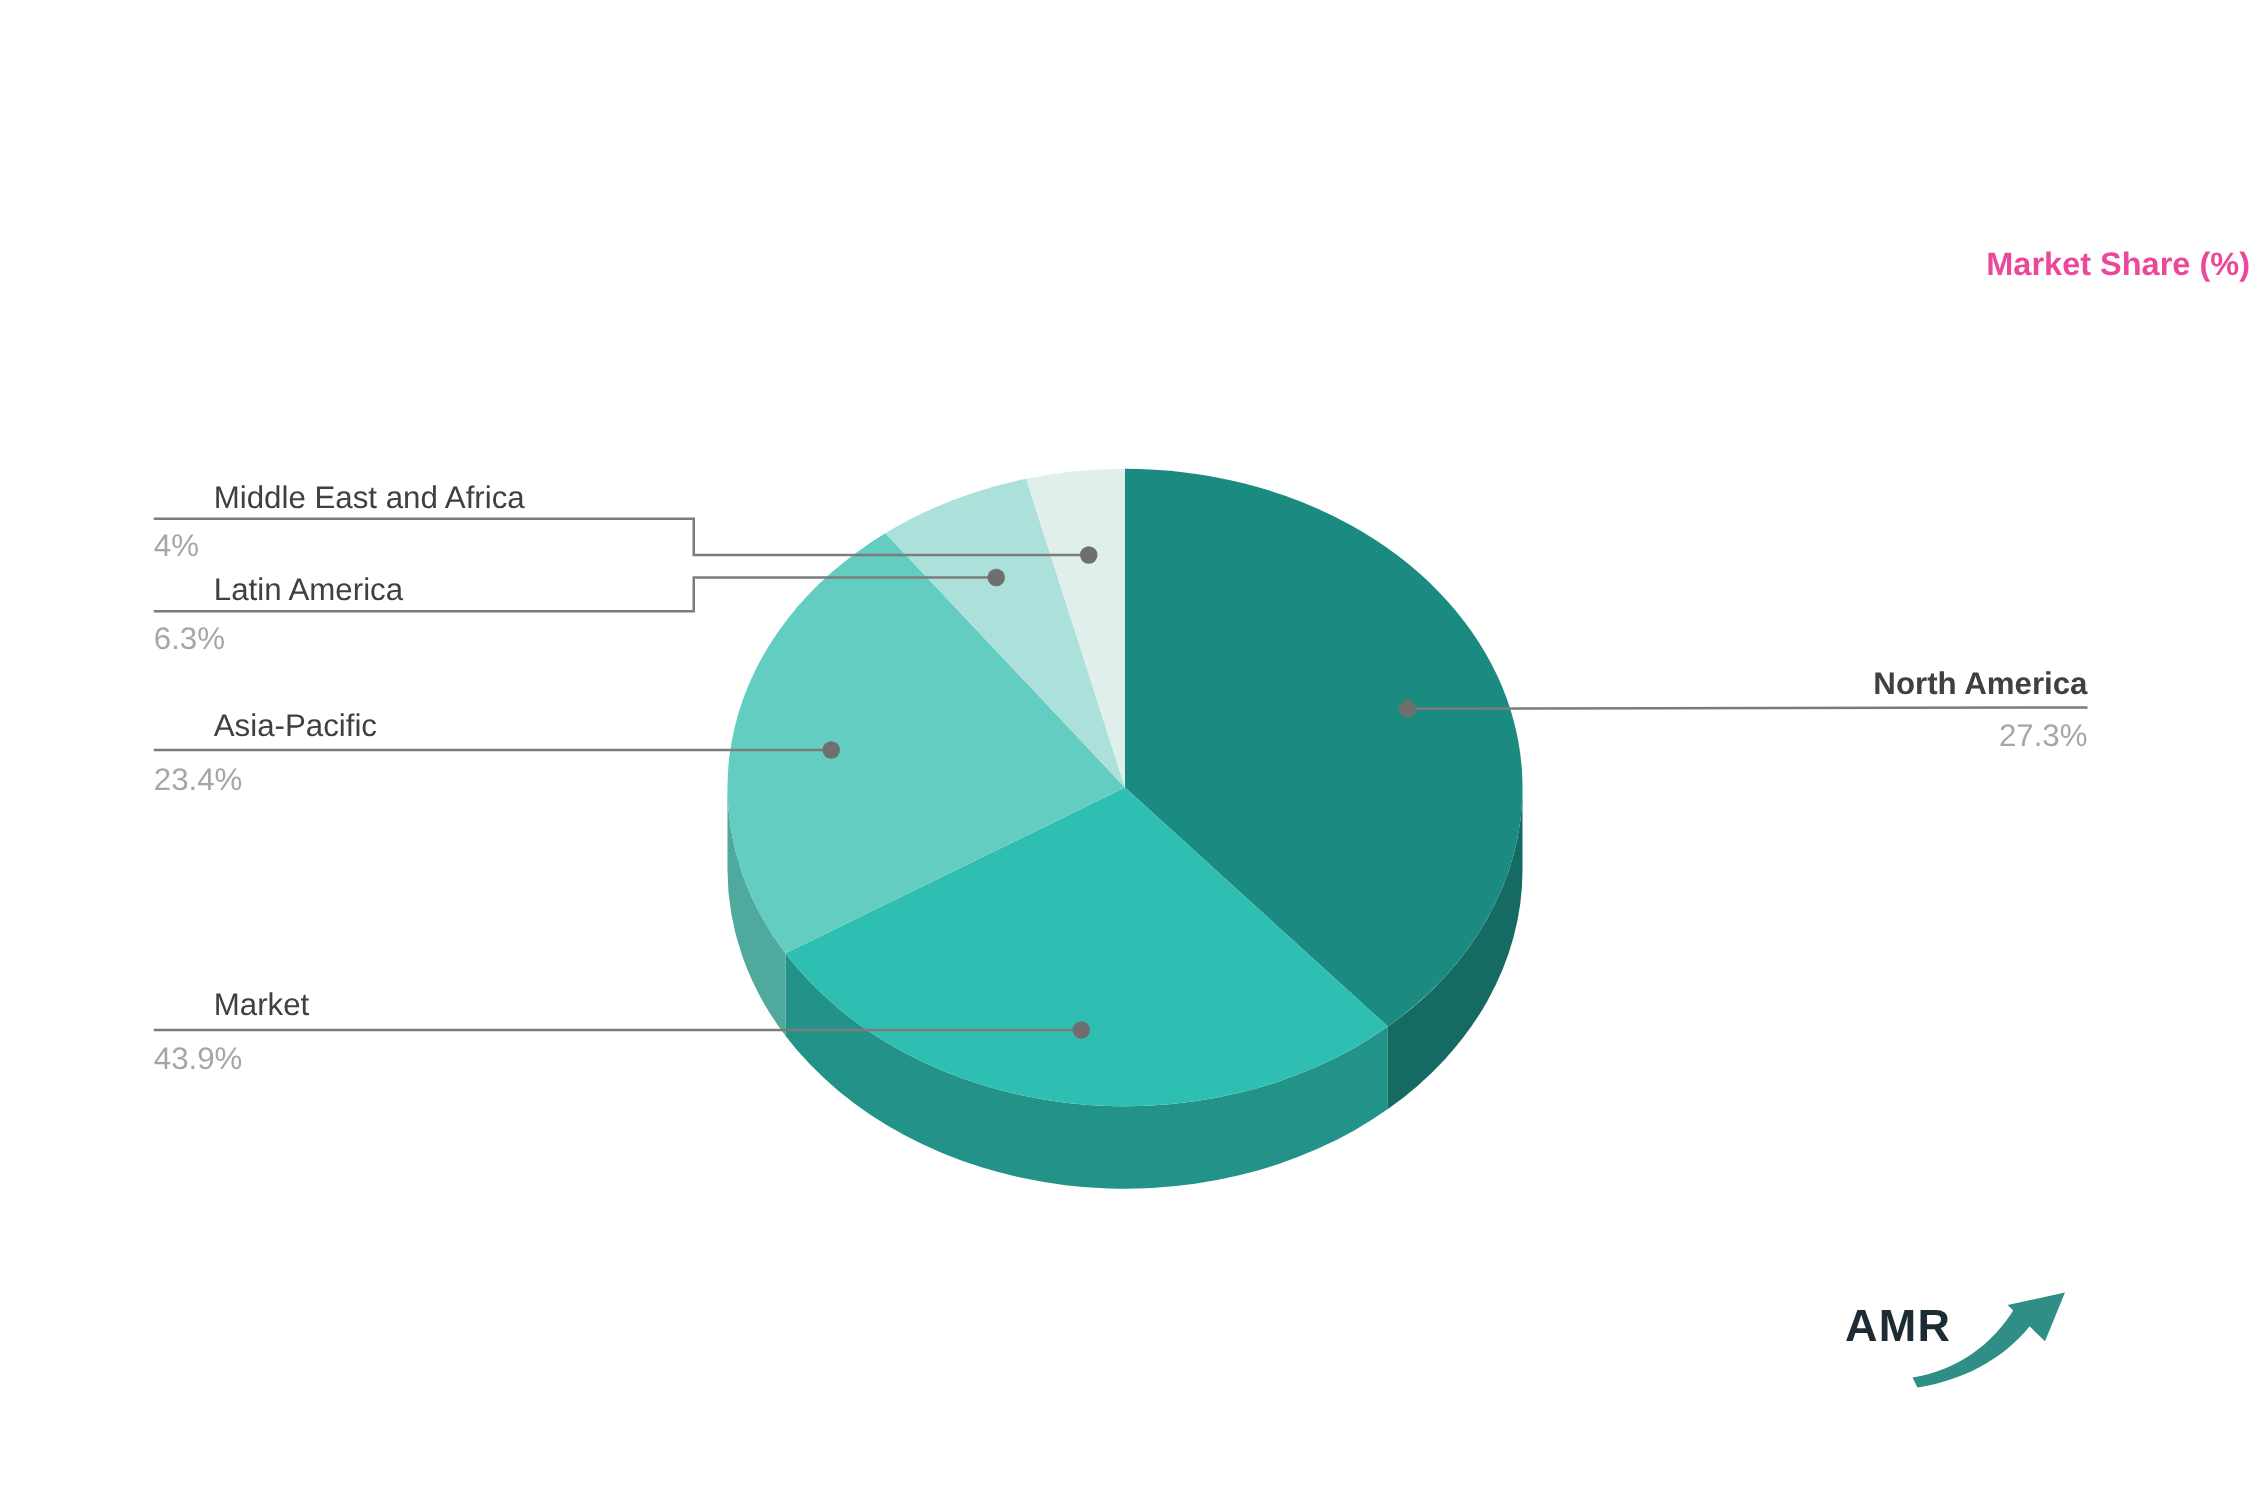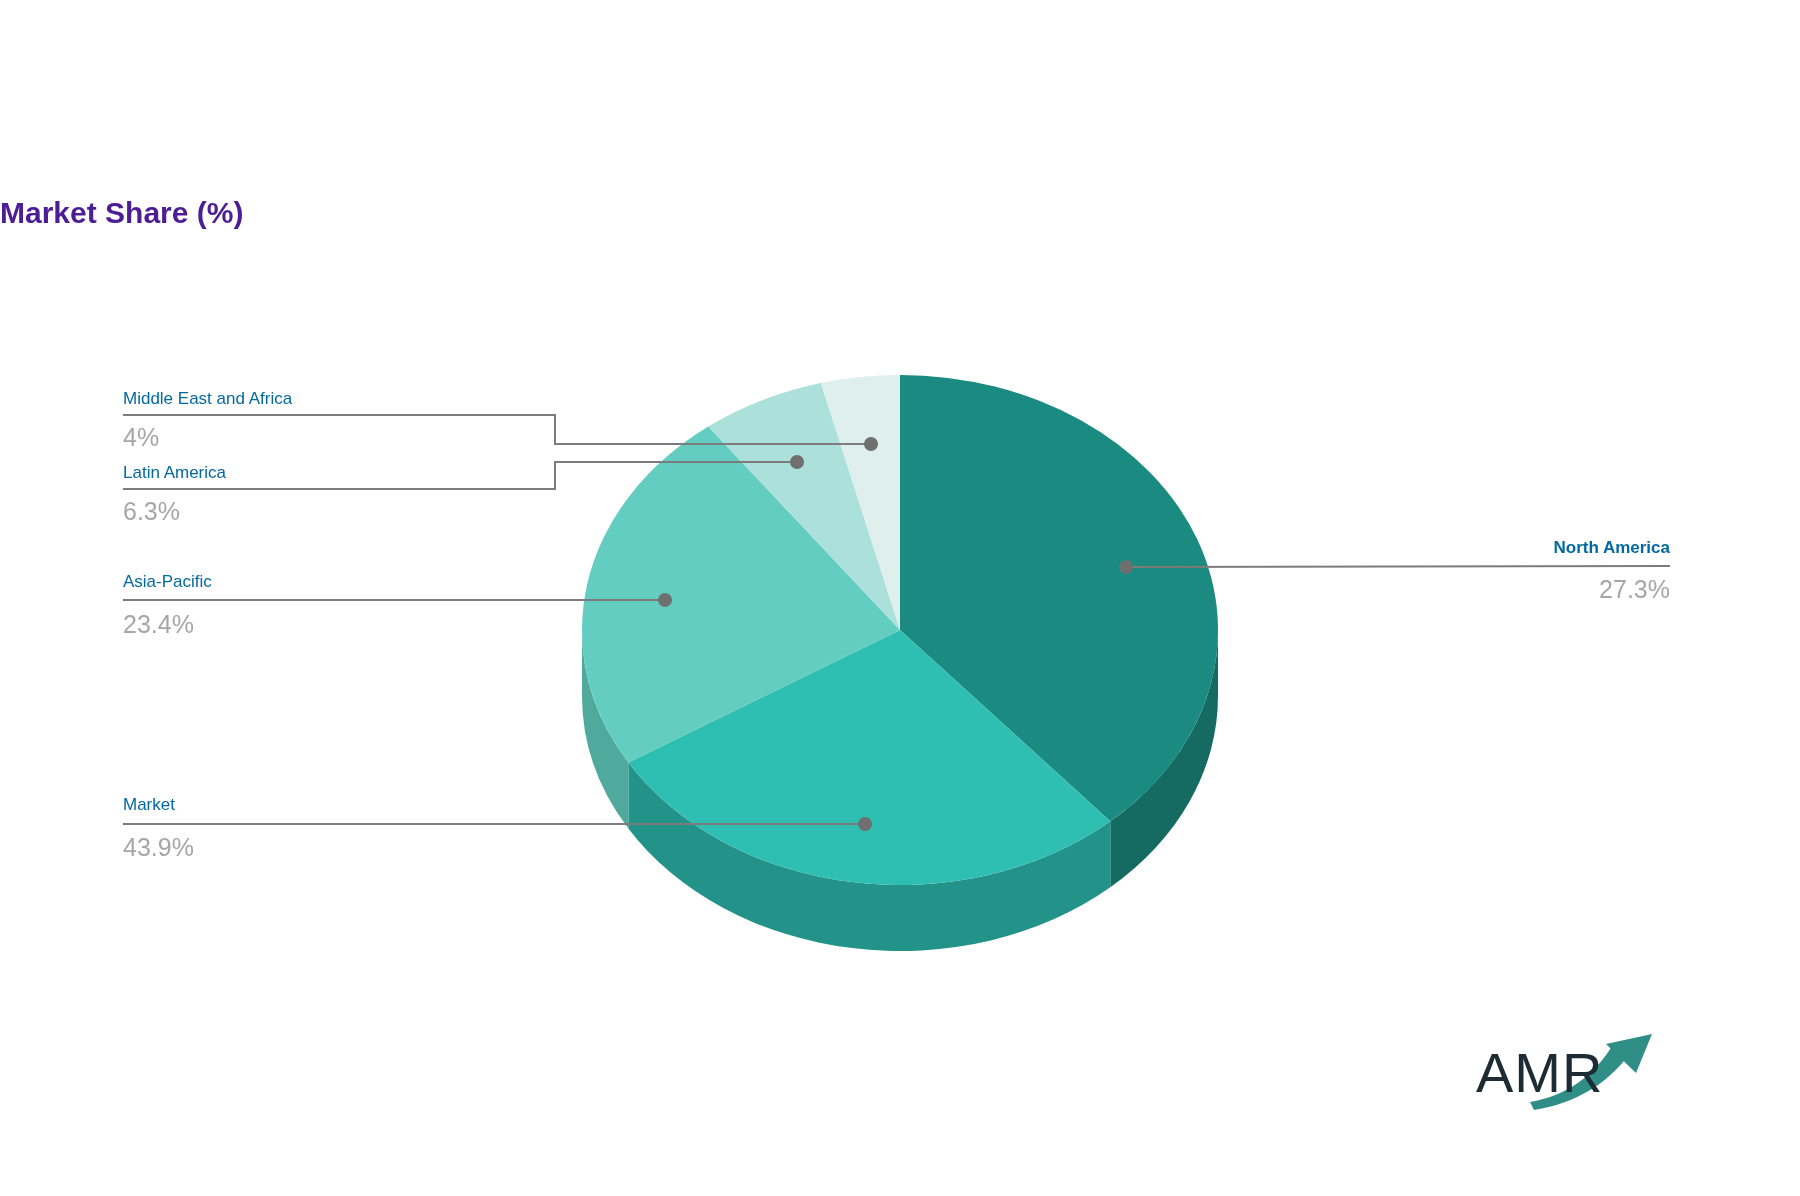--- a/index.html
+++ b/index.html
@@ -5,37 +5,37 @@
   html,body{margin:0;padding:0;background:#ffffff;}
   .canvas{
     position:relative;width:1800px;height:1196px;background:#ffffff;overflow:hidden;
     font-family:"Liberation Sans", sans-serif;
   }
   .chart-title{
     position:absolute;top:134px;left:0;width:100%;text-align:center;
     font-size:33px;font-weight:bold;color:#131722;letter-spacing:0.2px;
   }
   .chart-subtitle{
-    position:absolute;top:196px;left:0;width:100%;text-align:left;
-    font-size:30px;font-weight:bold;color:#4c1d95;
+    position:absolute;top:196px;left:0;width:100%;text-align:right;
+    font-size:26px;font-weight:bold;color:#ec4899;
   }
   svg.pie-layer{position:absolute;left:0;top:0;}
   .callout-label{
-    position:absolute;font-size:17px;color:#0369a1;line-height:29px;white-space:nowrap;
+    position:absolute;font-size:25px;color:#404040;line-height:29px;white-space:nowrap;margin-left:48px;
   }
   .callout-value{
     position:absolute;font-size:25px;color:#A6A6A6;line-height:29px;white-space:nowrap;
   }
   .align-right{text-align:right;}
   .logo{
     position:absolute;left:1476px;top:1040px;width:200px;height:80px;
   }
   .logo-text{
     position:absolute;left:0;top:0;
-    font-size:56px;font-weight:normal;color:#1D2B35;letter-spacing:1px;
+    font-size:36px;font-weight:bold;color:#1D2B35;letter-spacing:1px;
   }
 </style>
 </head>
 <body>
 
 <div class="canvas">
 
   <div class="chart-subtitle">Market Share (%)</div>
 
   <svg class="pie-layer" width="1800" height="1196" viewBox="0 0 1800 1196">

